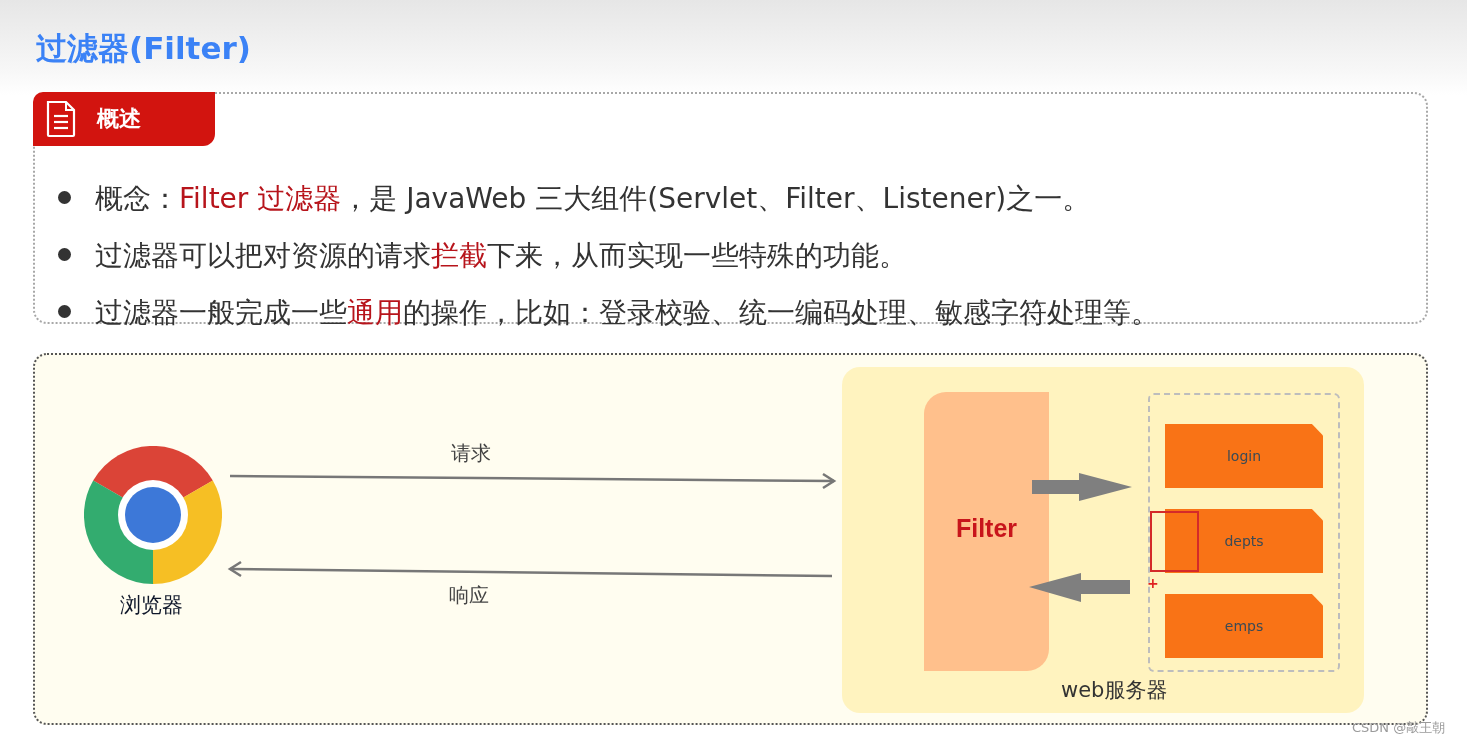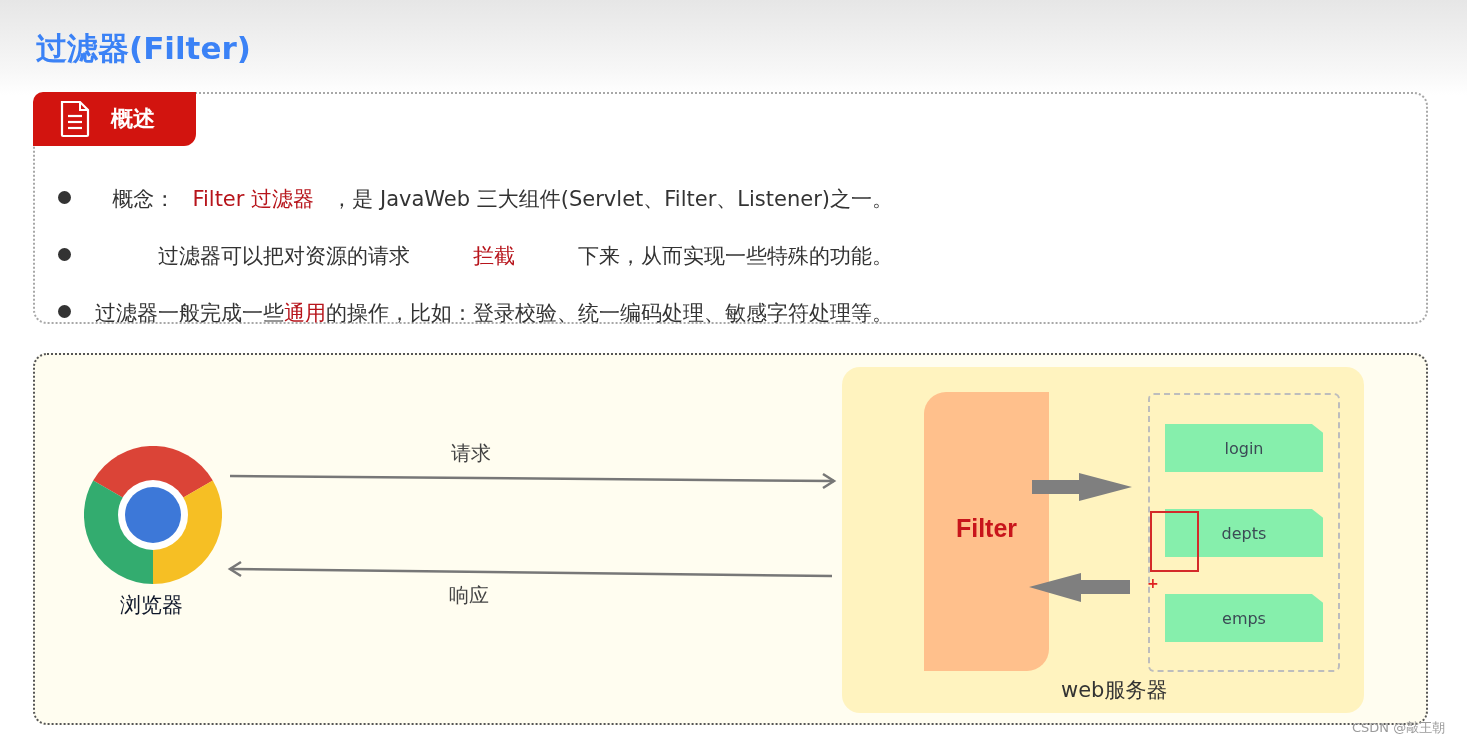--- a/index.html
+++ b/index.html
@@ -13,30 +13,30 @@
   .page-title {
     position: absolute; left: 36px; top: 28px;
     font-size: 31px; font-weight: bold; color: #3b82f6;
     letter-spacing: 0px;
   }
   .overview-box {
     position: absolute; left: 33px; top: 92px; width: 1395px; height: 232px;
     border: 2px dotted #a8a8a8; border-radius: 14px; background: #fff;
   }
   .overview-tab {
-    position: absolute; left: 33px; top: 92px; width: 163px; height: 54px;
+    position: absolute; left: 33px; top: 92px; width: 182px; height: 54px;
     background: #d2140f; border-radius: 10px 0 12px 0;
-    display: flex; align-items: center; padding-left: 26px;
+    display: flex; align-items: center; padding-left: 12px;
   }
   .doc-icon { width: 32px; height: 38px; margin-right: 20px; }
   .overview-tab-label { color: #fff; font-size: 22px; font-weight: bold; }
   .bullet-list { position: absolute; left: 58px; top: 170px; list-style: none; }
   .bullet {
     display: flex; align-items: center; height: 57px;
-    font-size: 21px; color: #333; justify-content: space-between;
+    font-size: 28px; color: #333;
   }
   .bullet-dot { width: 13px; height: 13px; border-radius: 50%; background: #333; margin-right: 24px; margin-top: -2px; }
   .hl { color: #b7141b; }
   .diagram-box {
     position: absolute; left: 33px; top: 353px; width: 1395px; height: 372px;
     border: 2px dotted #555; border-radius: 14px; background: #fffdf0;
   }
   .server-panel {
     position: absolute; left: 842px; top: 367px; width: 522px; height: 346px;
     background: #fff3bf; border-radius: 18px;
@@ -47,25 +47,25 @@
   }
   .filter-label {
     position: absolute; left: 0; right: 0; top: 122px; text-align: center;
     font-size: 25px; font-weight: bold; color: #c8151b; font-family: "Liberation Sans", sans-serif;
   }
   .servlet-group {
     position: absolute; left: 1148px; top: 393px; width: 192px; height: 279px;
     border: 2px dashed #bdbdbd; border-radius: 6px;
   }
   .servlet {
-    position: absolute; left: 1165px; width: 158px; height: 48px;
-    background: #86efac;
+    position: absolute; left: 1165px; width: 158px; height: 64px;
+    background: #f97316;
     clip-path: polygon(0 0, 93% 0, 100% 18%, 100% 100%, 0 100%);
     display: flex; align-items: center; justify-content: center;
-    font-size: 16px; color: #3b4a55;
+    font-size: 14px; color: #3b4a55;
   }
   .server-label {
     position: absolute; left: 1055px; top: 676px; font-size: 21px; color: #333; margin-left: 6px;
   }
   .browser-label { position: absolute; left: 120px; top: 591px; font-size: 21px; color: #0f172a; }
   .req-label { position: absolute; left: 451px; top: 440px; font-size: 20px; color: #444; }
   .resp-label { position: absolute; left: 449px; top: 582px; font-size: 20px; color: #444; }
   .selection-rect {
     position: absolute; left: 1150px; top: 511px; width: 49px; height: 61px;
     border: 2px solid #d42a2a;

